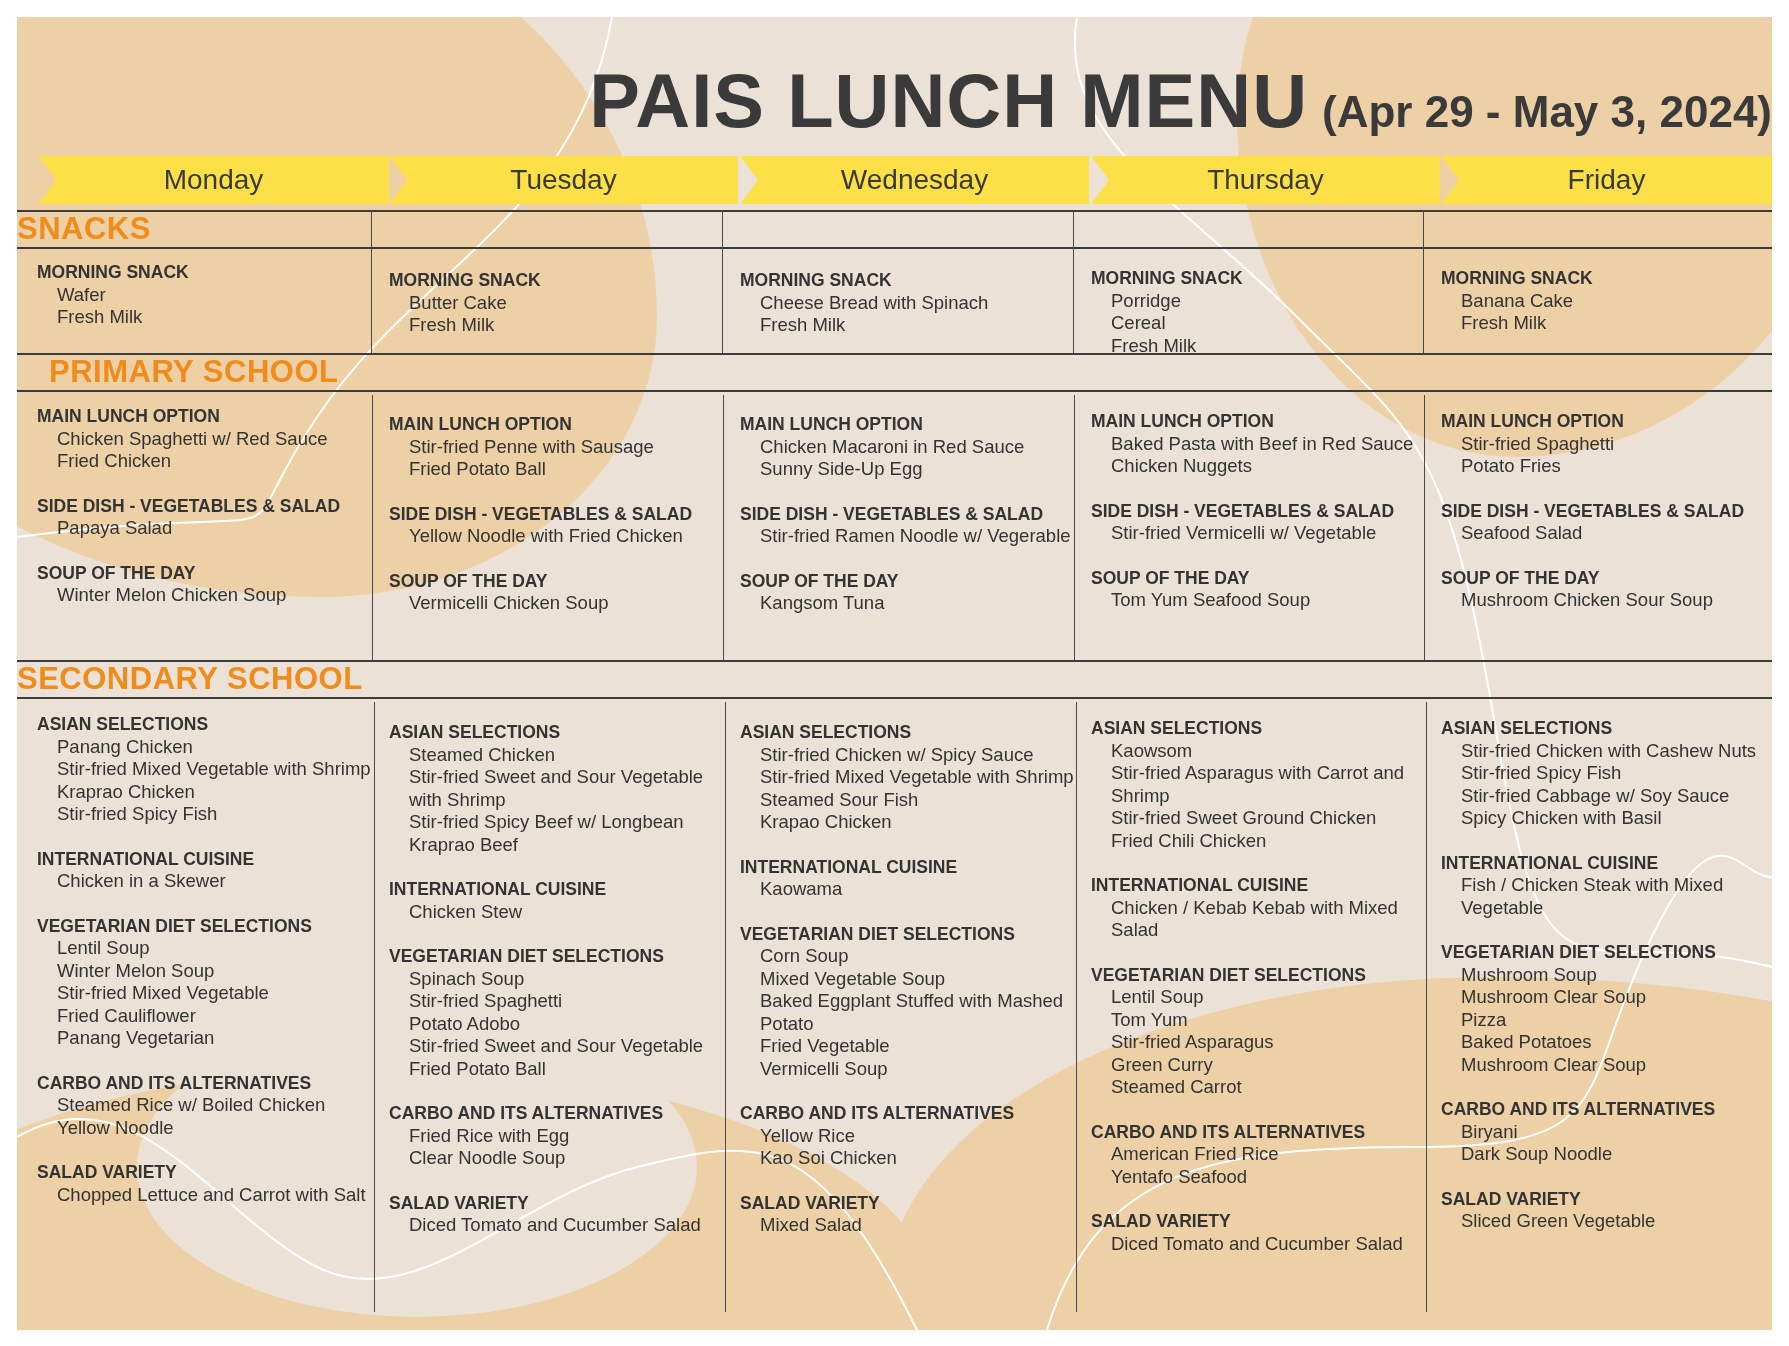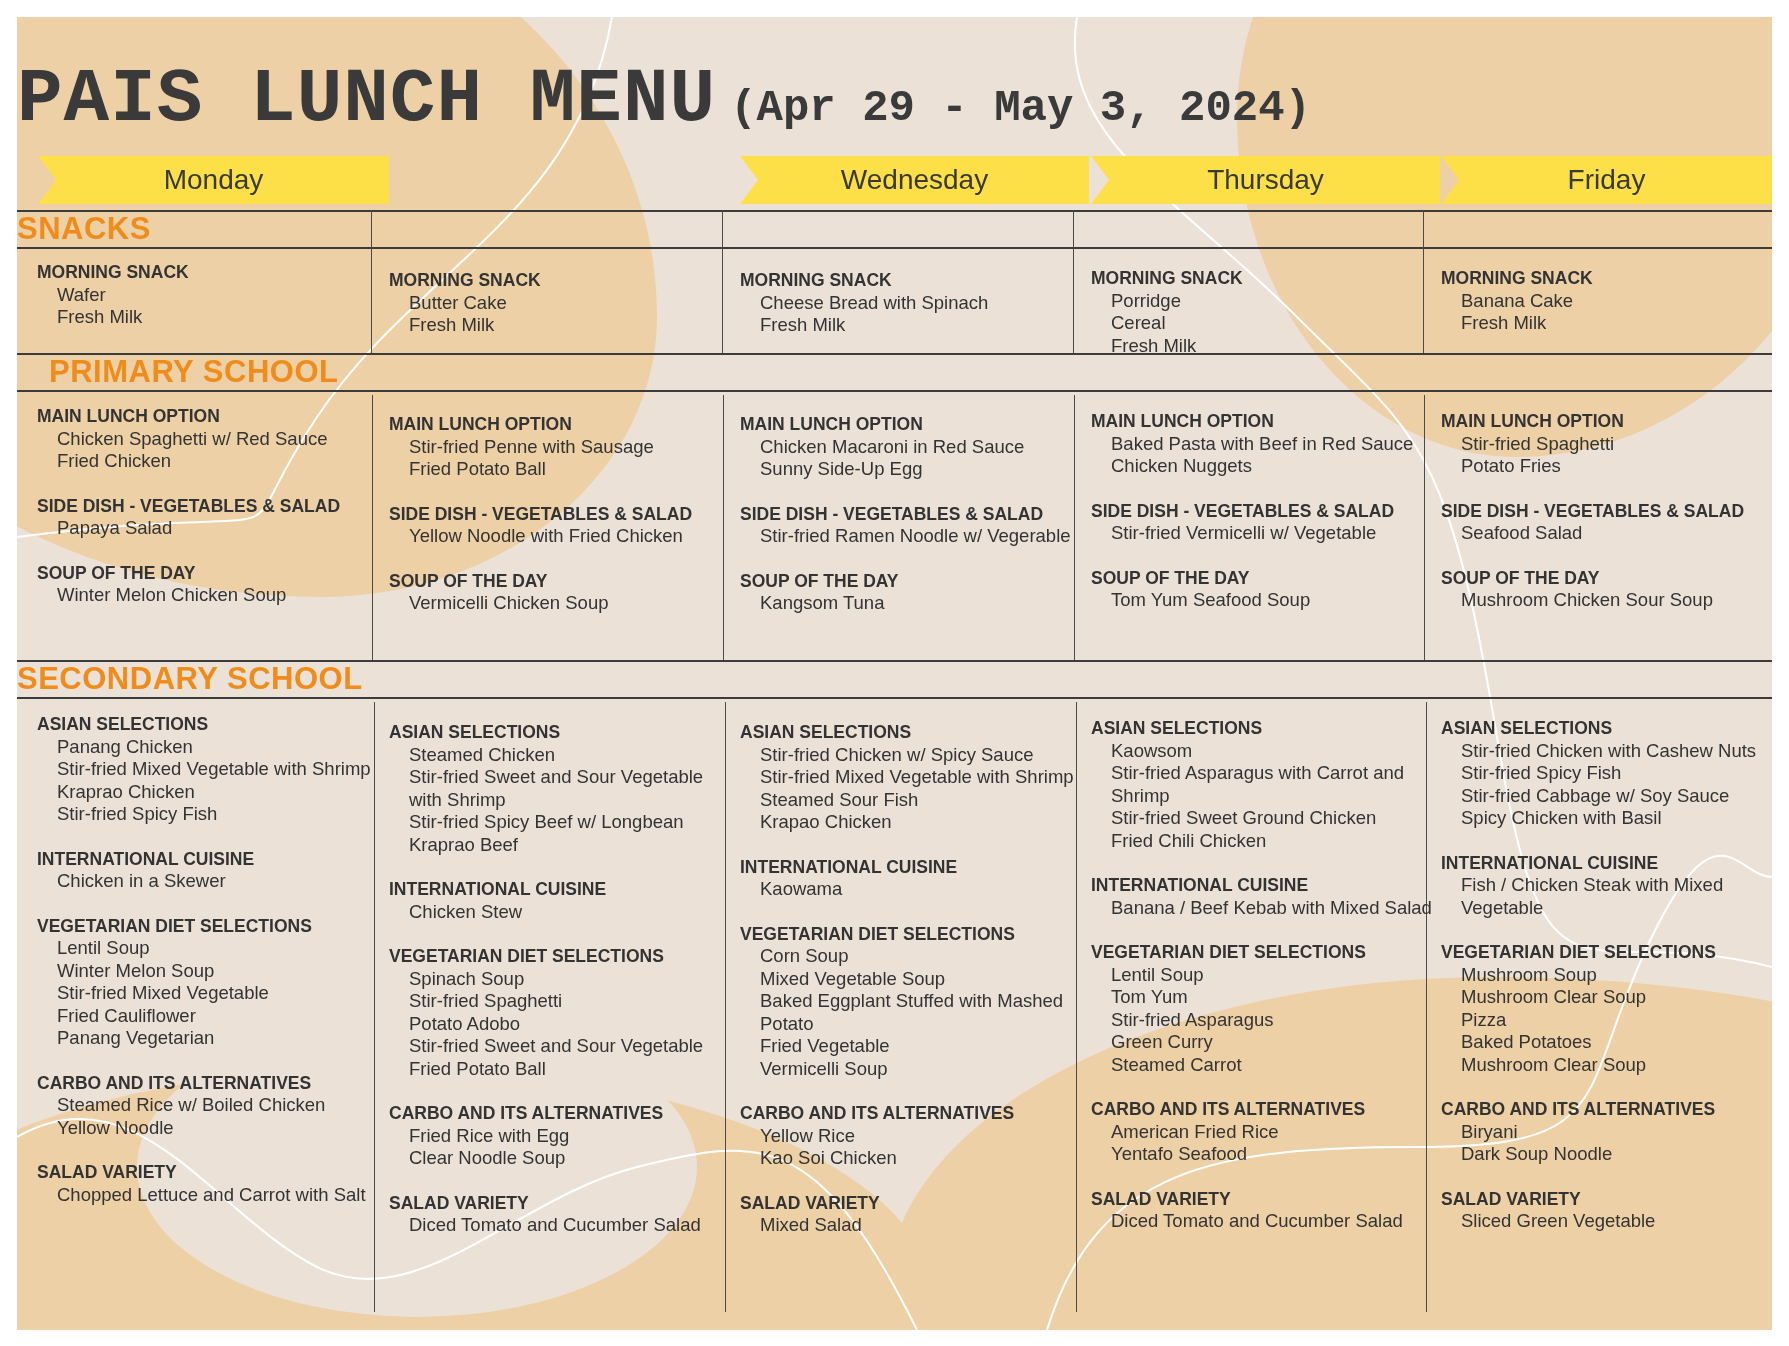--- a/index.html
+++ b/index.html
@@ -7,22 +7,22 @@
     width:1789px; height:1346px; background:#ffffff; position:relative; overflow:hidden;
     font-family:"Liberation Sans", "DejaVu Sans", sans-serif; color:#333333;
   }
   .page {
     position:absolute; left:17px; top:17px; width:1755px; height:1313px;
     background:#ebe1d7; overflow:hidden;
   }
   .blob { position:absolute; background:#edd0a5; }
   .curve { position:absolute; left:0; top:0; }
   .title {
-    position:absolute; left:0; top:40px; width:1755px; text-align:left;
-    font-family:Liberation Mono, monospace; color:#3a3a3a;
+    position:absolute; left:0; top:40px; width:1755px; text-align:right;
+    font-family:Liberation Sans, sans-serif; color:#3a3a3a;
     white-space:nowrap;
   }
   .title .main { font-size:76px; font-weight:bold; letter-spacing:1px; }
   .title .sub { font-size:44px; font-weight:bold; margin-left:14px; }
   .day-banner {
     position:absolute; top:139px; height:48px; background:#fde047;
     display:flex; align-items:center; justify-content:center;
     clip-path: polygon(0 0, 100% 0, 100% 100%, 0 100%, 18px 50%);
     font-size:28px; color:#3a3a3a;
   }
@@ -53,20 +53,21 @@
     <path d="M1060 0 C 1040 120, 1160 180, 1280 300 S 1430 420, 1480 720 S 1560 900, 1755 950" stroke="#ffffff" stroke-width="2" fill="none"></path>
     <path d="M0 1120 C 120 1050, 200 1200, 300 1250 S 500 1180, 620 1150 S 800 1110, 900 1313" stroke="#ffffff" stroke-width="2" fill="none"></path>
     <path d="M1030 1313 C 1080 1150, 1200 1130, 1400 1130 S 1560 1080, 1630 930 S 1720 860, 1755 860" stroke="#ffffff" stroke-width="2" fill="none"></path>
   </svg>
 
   <div class="title">
     <span class="main">PAIS LUNCH MENU</span><span class="sub">(Apr 29 - May 3, 2024)</span>
   </div>
 
   <div class="day-banner" style="left:21px; width:351px;">Monday</div>
+  <div class="day-banner" style="left:372px; width:349px;">Tuesday</div>
   <div class="day-banner" style="left:723px; width:349px;">Wednesday</div>
   <div class="day-banner" style="left:1074px; width:349px;">Thursday</div>
   <div class="day-banner" style="left:1424px; width:331px;">Friday</div>
 
   <div class="hline" style="top:193px;"></div>
   <div class="hline" style="top:230px;"></div>
   <div class="hline" style="top:336px;"></div>
   <div class="hline" style="top:373px;"></div>
   <div class="hline" style="top:643px;"></div>
   <div class="hline" style="top:680px;"></div>
@@ -295,21 +296,21 @@
       <div class="cell" style="left: 1074px; top: 700px; width: 350px;">
         <div class="grp">
           <div class="grp-label">ASIAN SELECTIONS</div>
           <div class="item">Kaowsom</div>
           <div class="item">Stir-fried Asparagus with Carrot and Shrimp</div>
           <div class="item">Stir-fried Sweet Ground Chicken</div>
           <div class="item">Fried Chili Chicken</div>
         </div>
         <div class="grp">
           <div class="grp-label">INTERNATIONAL CUISINE</div>
-          <div class="item">Banana / Beef Kebab with Mixed Salad</div>
+          <div class="item">Chicken / Kebab Kebab with Mixed Salad</div>
         </div>
         <div class="grp">
           <div class="grp-label">VEGETARIAN DIET SELECTIONS</div>
           <div class="item">Lentil Soup</div>
           <div class="item">Tom Yum</div>
           <div class="item">Stir-fried Asparagus</div>
           <div class="item">Green Curry</div>
           <div class="item">Steamed Carrot</div>
         </div>
         <div class="grp">

